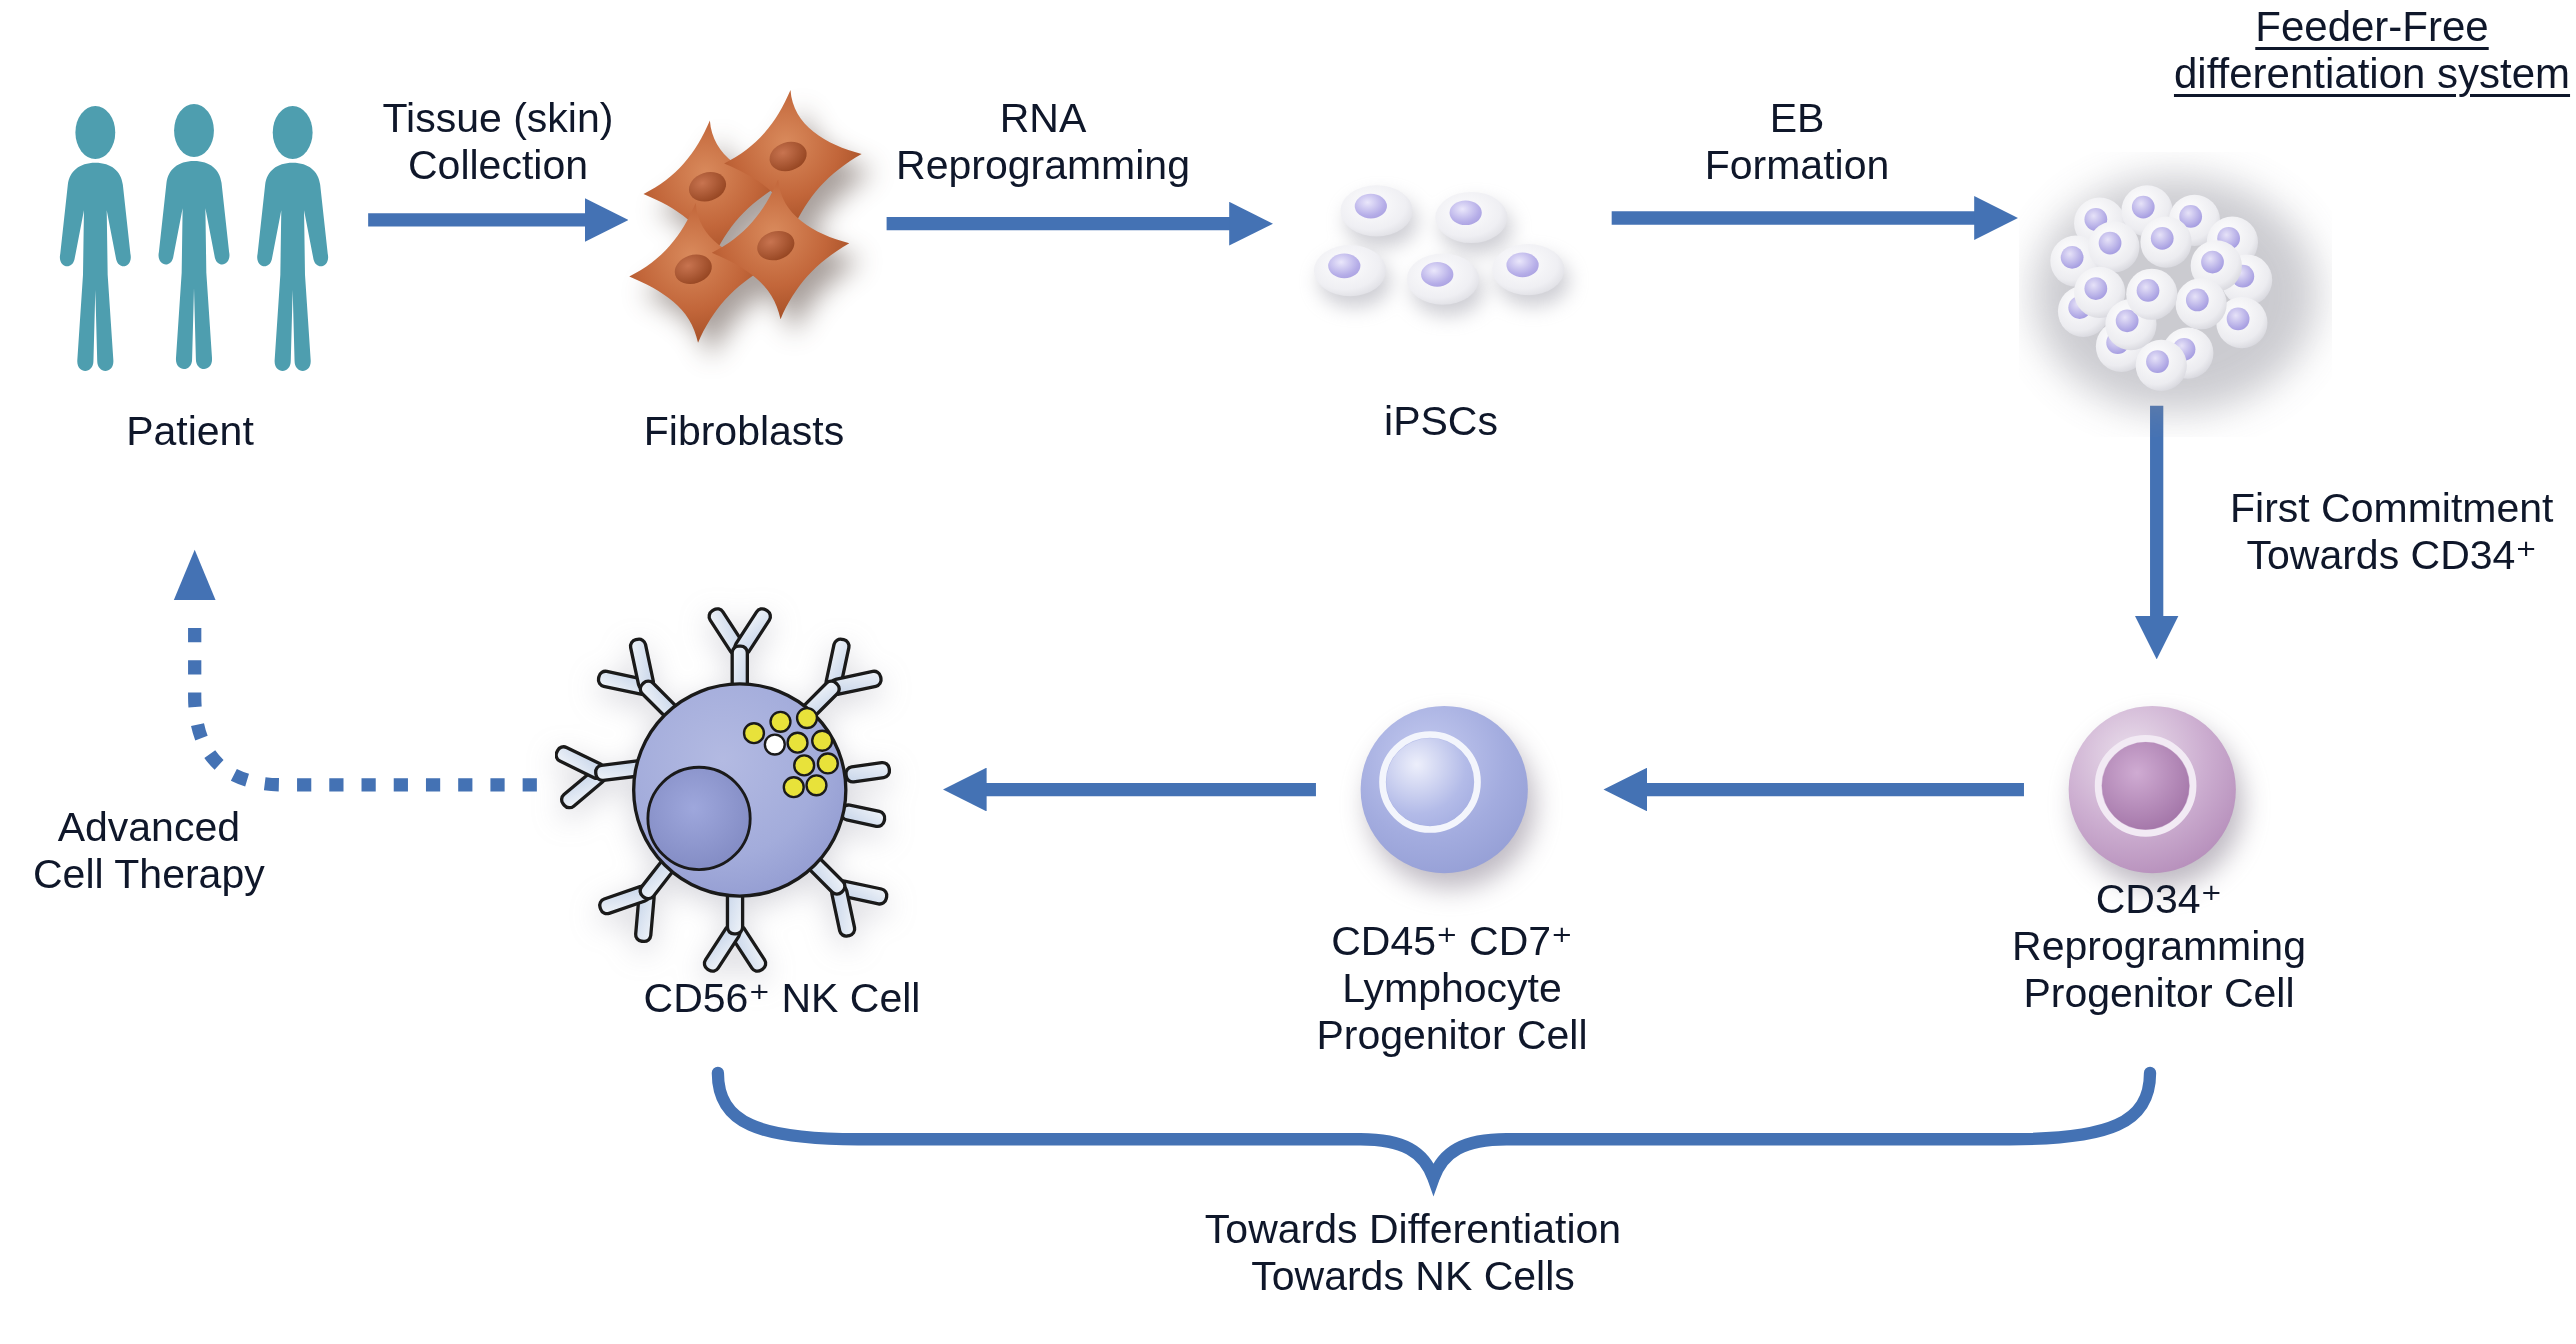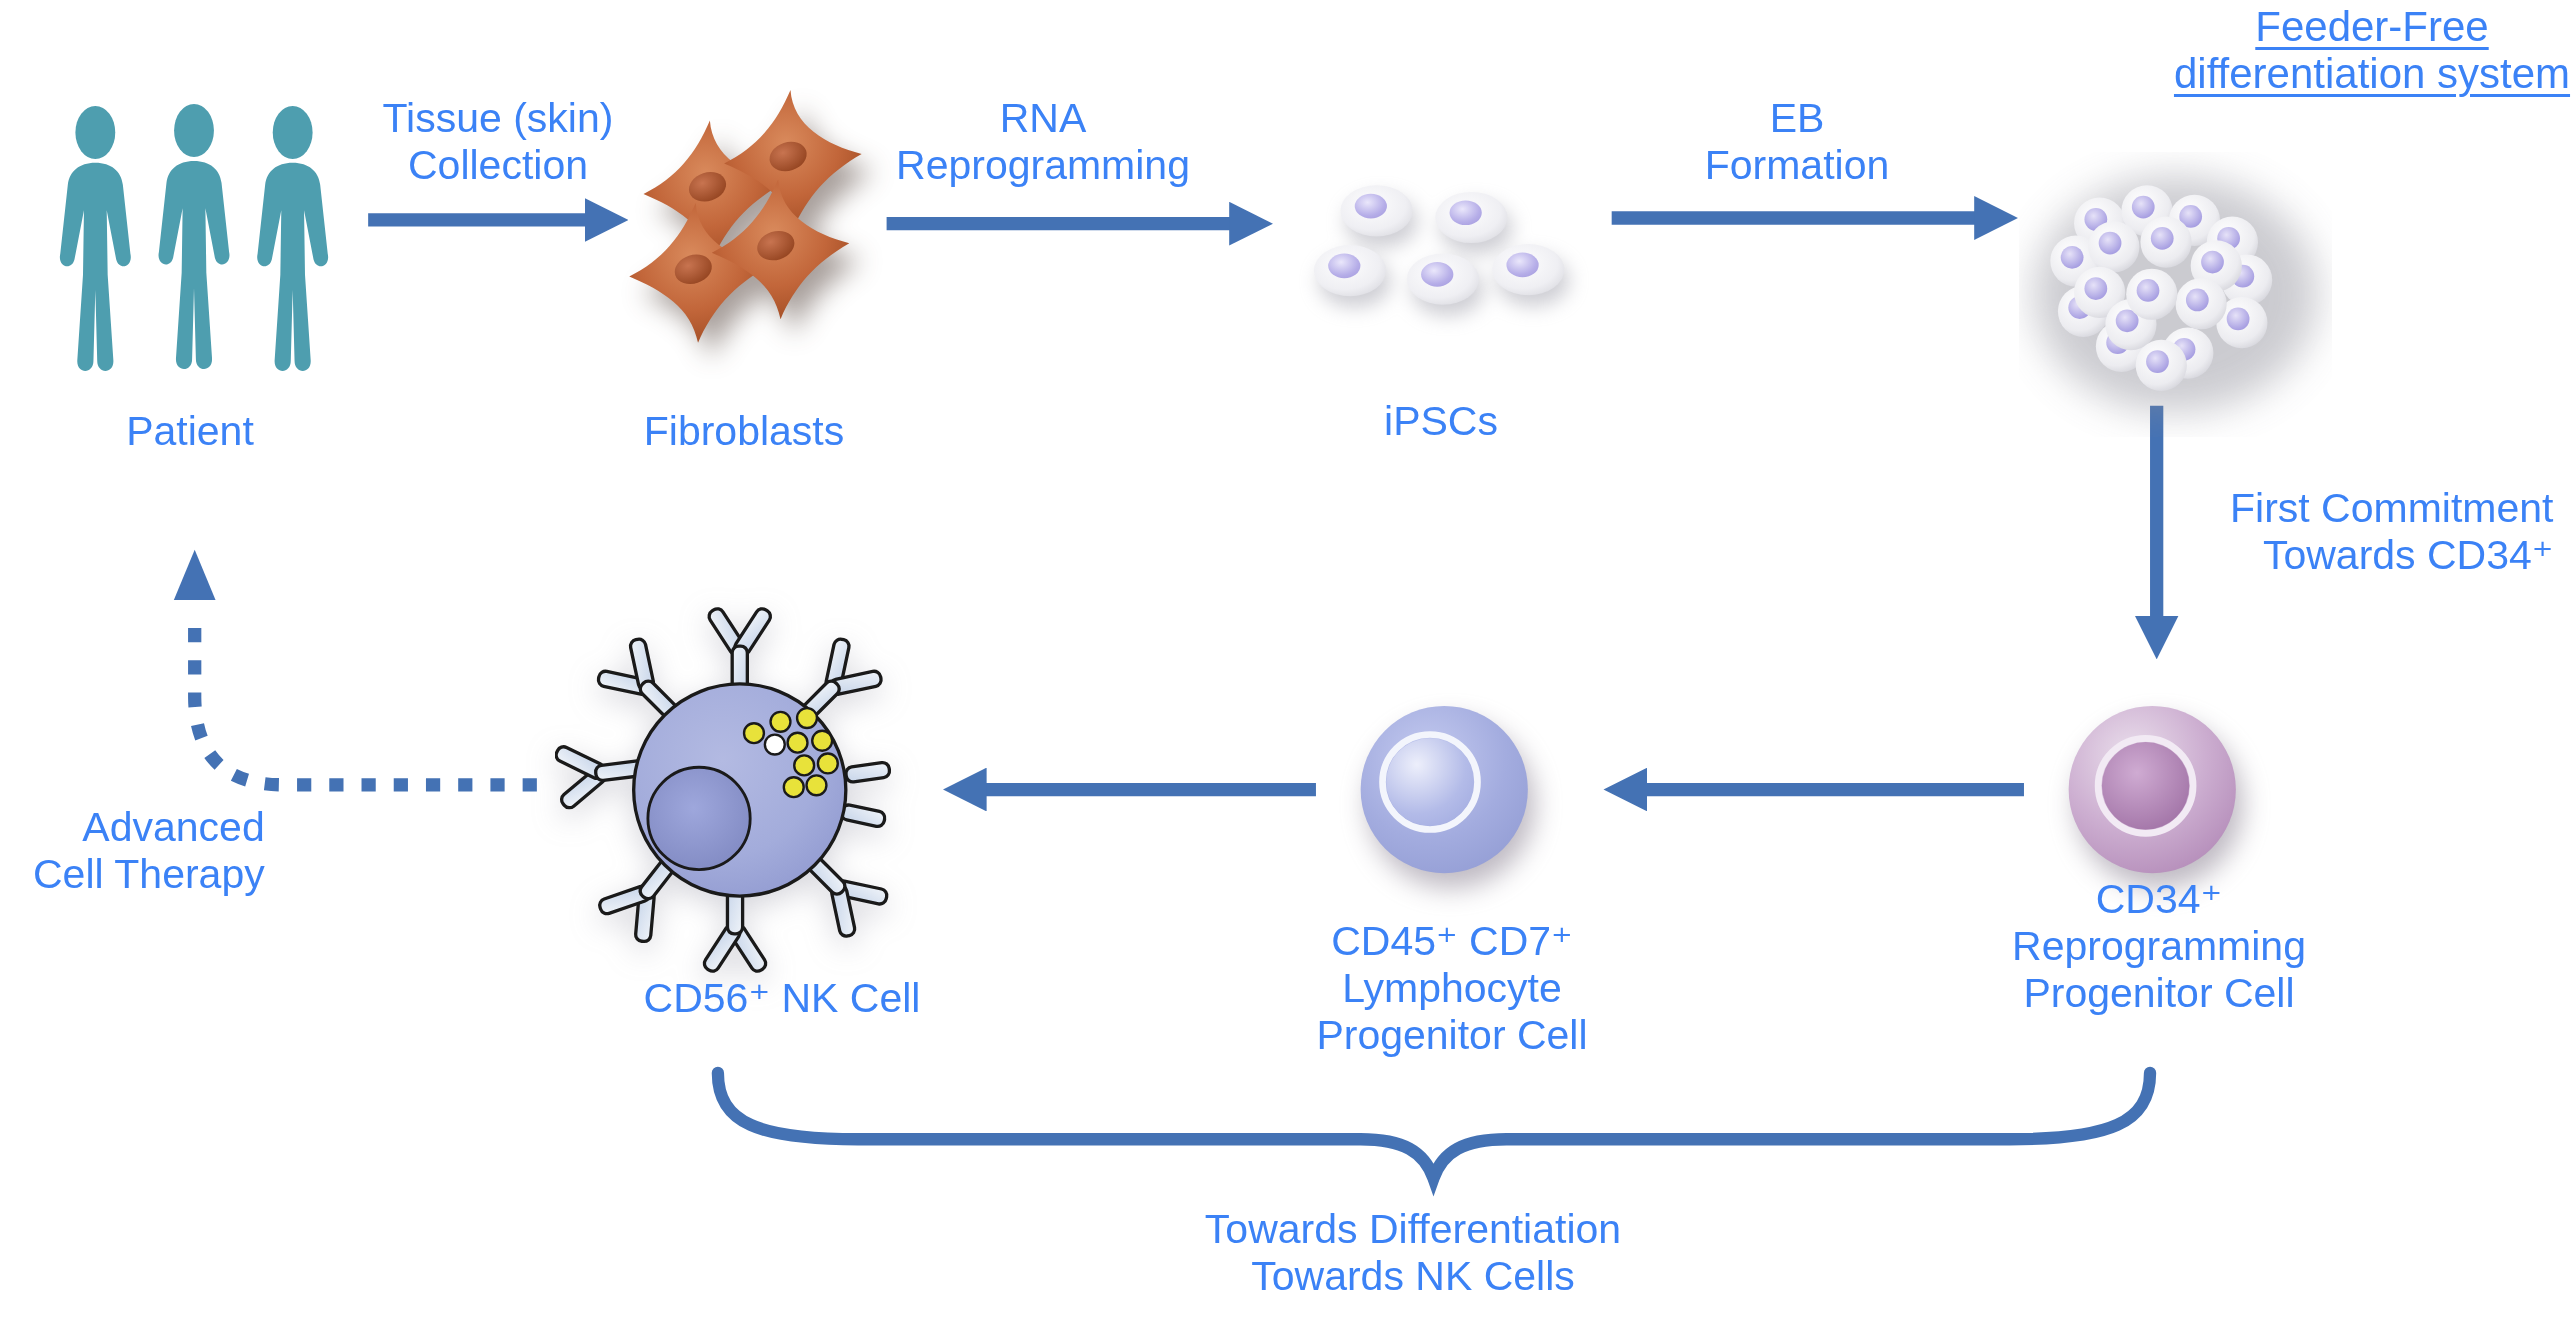--- a/index.html
+++ b/index.html
@@ -1,22 +1,22 @@
 <!DOCTYPE html>
 <html style="font-size:15px"><head>
 <meta charset="utf-8">
 <style>
   html,body{margin:0;padding:0;background:#ffffff;}
   .canvas{
     position:relative;width:2576px;height:1344px;background:#ffffff;overflow:hidden;
     font-family:"Liberation Sans","DejaVu Sans",sans-serif;color:#111;
   }
-  .lbl{position:absolute;font-size:41px;line-height:47px;text-align:center;white-space:nowrap;color:#3b82f6;}
+  .lbl{position:absolute;font-size:41px;line-height:47px;text-align:center;white-space:nowrap;color:#0f172a;}
   .lbl.center{transform:translateX(-50%);}
-  .lbl.leftalign{text-align:right;}
+  .lbl.leftalign{text-align:center;}
   .title .u{text-decoration:underline;text-decoration-thickness:2.8px;text-underline-offset:5.7px;font-size:42px;}
   svg{position:absolute;display:block;}
   .shadow-fib{filter:drop-shadow(13.3px 17px 13.3px rgba(60,40,30,.45));}
   .shadow-cell{filter:drop-shadow(7.6px 15px 13.3px rgba(110,100,120,.45));}
   .shadow-ipsc{filter:drop-shadow(5.7px 11.4px 9.5px rgba(130,130,145,.4));}
   .shadow-nk{filter:drop-shadow(0px 9.5px 15px rgba(120,120,140,.30));}
 </style>
 </head>
 <body>
 

